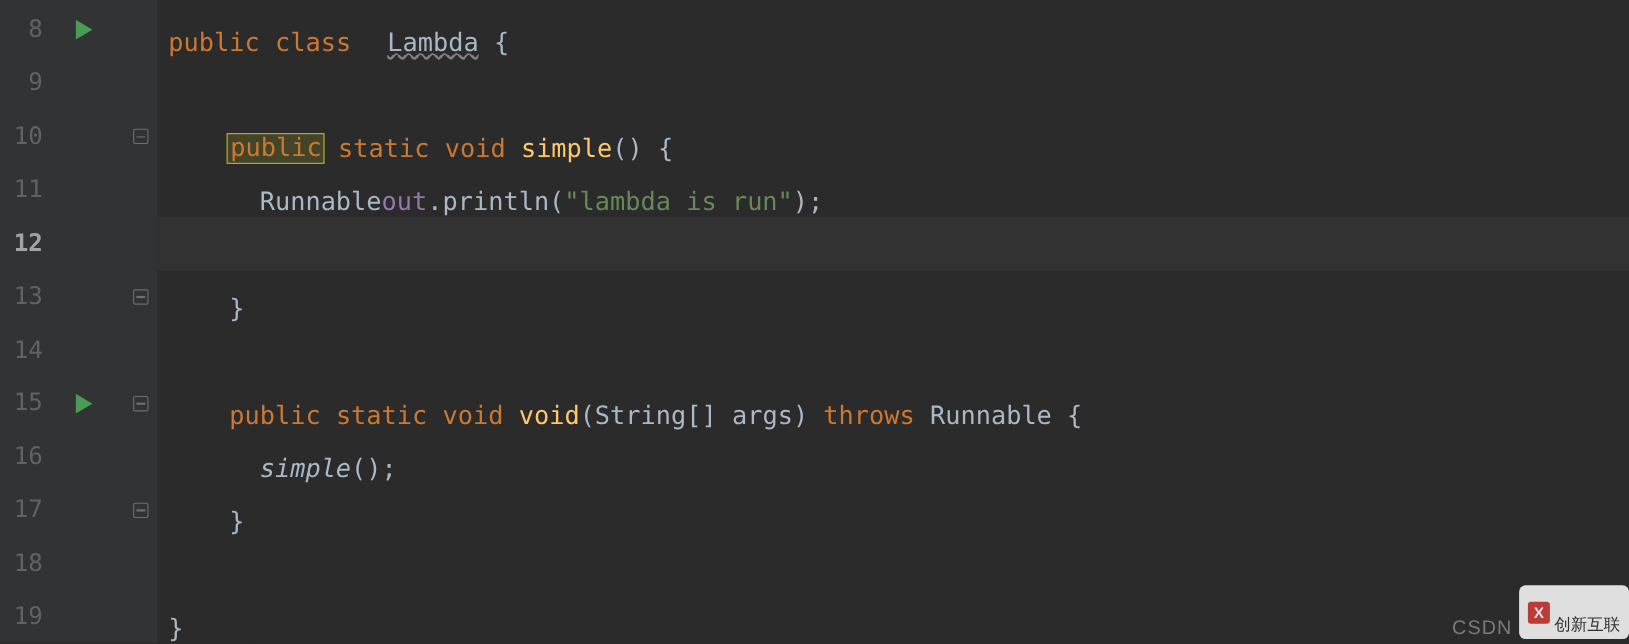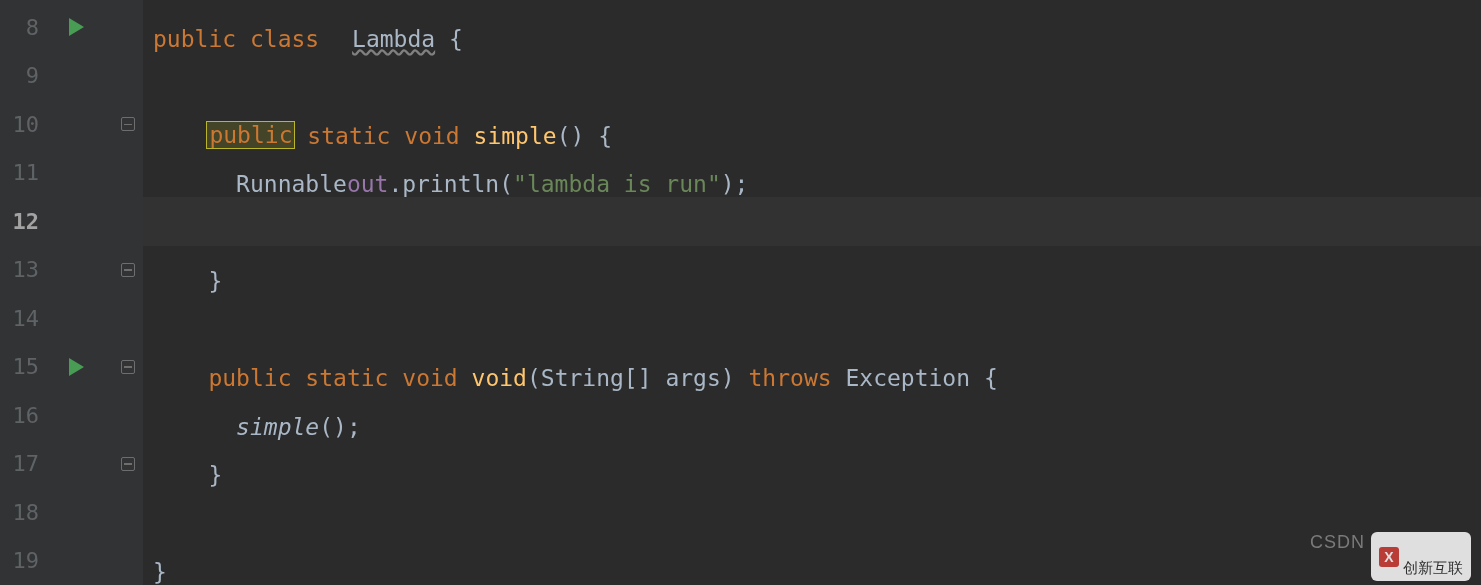--- a/index.html
+++ b/index.html
@@ -78,23 +78,23 @@
 .classname { text-decoration: underline wavy #808080; text-decoration-skip-ink: none; margin-left: 19px; }
 .hl-box {
   background: rgba(90,90,40,0.55);
   border: 1px solid #bbb529;
   padding: 0 2px;
   margin: 0 -2px;
 }
 .watermark {
   position: absolute;
   bottom: 4px;
-  right: 10px;
+  right: 0;
   display: flex;
-  align-items: flex-start;
+  align-items: flex-end;
   gap: 6px;
   opacity: 0.85;
 }
 .wm-csdn { color: #888; font-size: 18px; letter-spacing: 1px; font-family: sans-serif; font-weight: 500; }
 .wm-logo {
   background: #fff;
   border-radius: 6px;
   padding: 3px 8px;
   display: flex;
   align-items: center;
@@ -162,21 +162,21 @@
   </div>
 
   <div class="code-area">
     <div class="code-line"><span class="kw">public</span><span> </span><span class="kw">class</span><span> </span><span class="type classname">Lambda</span><span> {</span></div>
     <div class="code-line"></div>
     <div class="code-line"><span>    </span><span class="kw hl-box">public</span><span> </span><span class="kw">static</span><span> </span><span class="kw">void</span><span> </span><span class="method-decl">simple</span><span>() {</span></div>
     <div class="code-line"><span>      </span><span class="type">Runnable</span><span class="field">out</span><span>.println(</span><span class="str">"lambda is run"</span><span>);</span></div>
     <div class="code-line current"><span>      </span></div>
     <div class="code-line"><span>    </span><span>}</span></div>
     <div class="code-line"></div>
-    <div class="code-line"><span>    </span><span class="kw">public</span><span> </span><span class="kw">static</span><span> </span><span class="kw">void</span><span> </span><span class="method-decl">void</span><span>(String[] args) </span><span class="kw">throws</span><span> Exception {</span></div>
+    <div class="code-line"><span>    </span><span class="kw">public</span><span> </span><span class="kw">static</span><span> </span><span class="kw">void</span><span> </span><span class="method-decl">void</span><span>(String[] args) </span><span class="kw">throws</span><span> Runnable {</span></div>
     <div class="code-line"><span>      </span><span class="call-italic">simple</span><span>();</span></div>
     <div class="code-line"><span>    </span><span>}</span></div>
     <div class="code-line"></div>
     <div class="code-line"><span>}</span></div>
   </div>
 </div>
 
 <div class="watermark">
   <span class="wm-csdn">CSDN</span>
   <span class="wm-logo">

